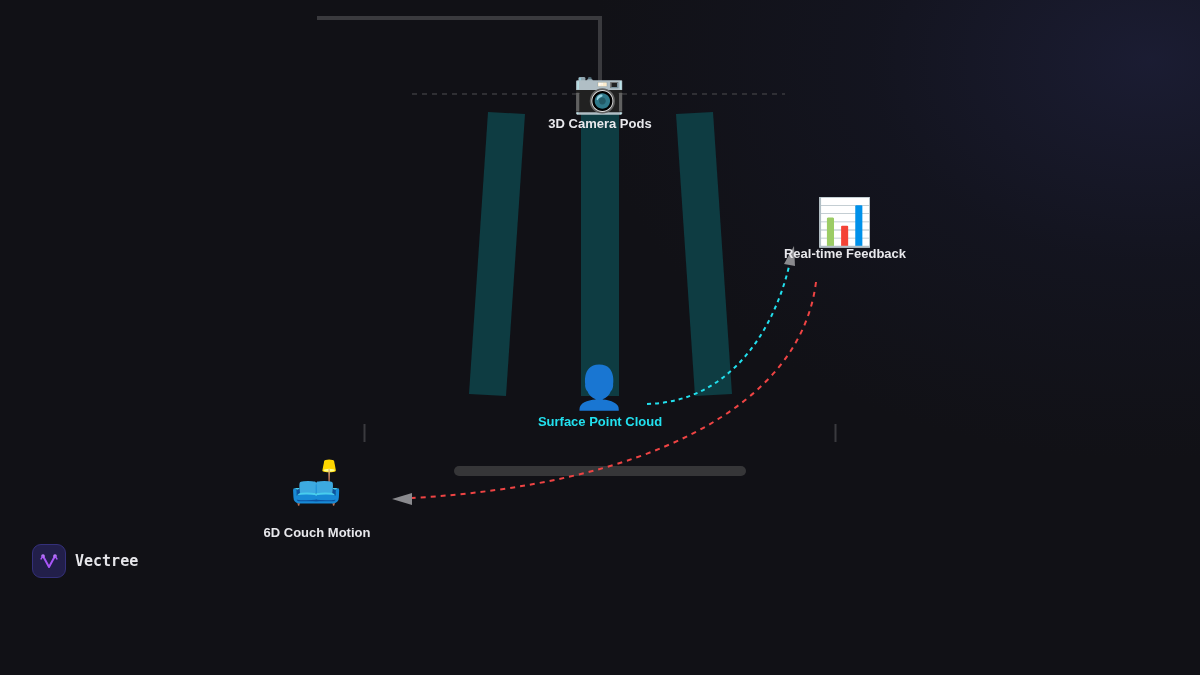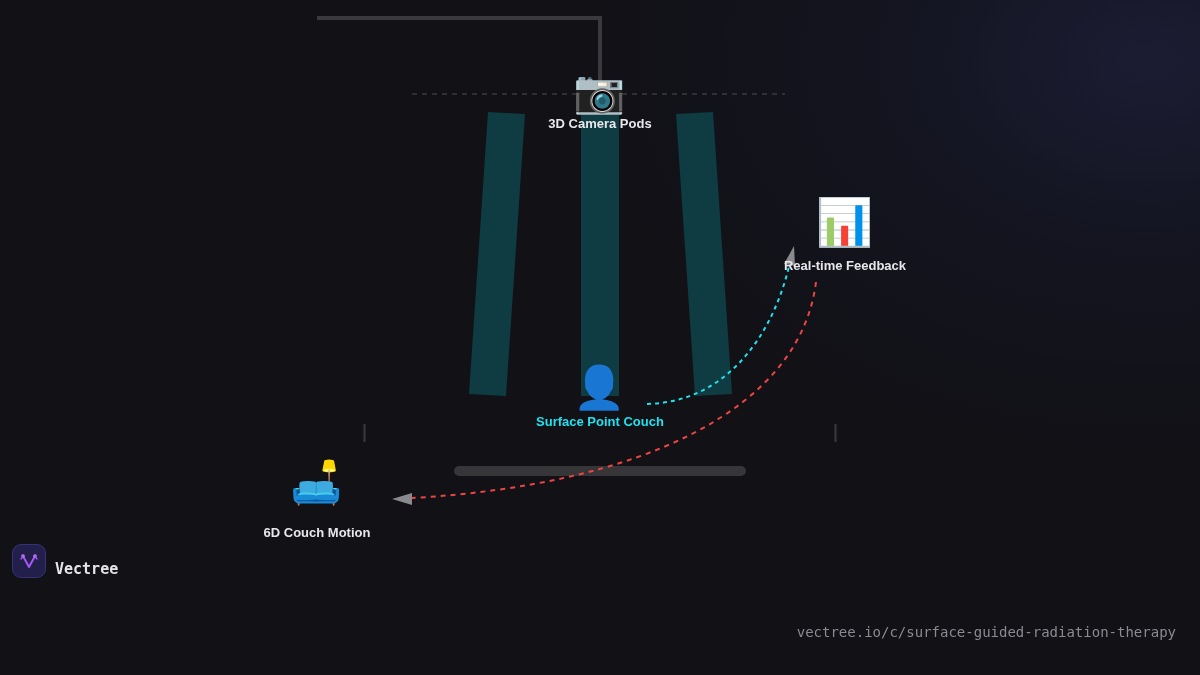--- a/index.html
+++ b/index.html
@@ -26,22 +26,22 @@
     }
     .node .label {
       font-family: "Liberation Sans", sans-serif;
       font-weight: 700; font-size: 13px;
       color: #e8e8ec; white-space: nowrap;
       margin-top: 2px;
     }
     .node .label.cyan { color: #22e0ee; }
 
     .brand {
-      position: absolute; left: 12px; top: 544px;
-      display: flex; align-items: flex-end; gap: 9px;
+      position: absolute; left: 32px; top: 544px;
+      display: flex; align-items: center; gap: 9px;
     }
     .brand-logo {
       width: 34px; height: 34px; border-radius: 9px;
       background: #221f4a; border: 1px solid #34307a;
       display: flex; align-items: center; justify-content: center;
     }
     .brand-name {
       font-family: "DejaVu Sans Mono", monospace;
       font-weight: 700; font-size: 15px; color: #e6e6ea;
     }
@@ -85,40 +85,39 @@
     <polygon points="392,499 412,493 412,505" fill="#8a8a8e"></polygon>
   </svg>
 
   <div class="node" style="left:600px; top:70px;">
     <span class="emoji">📷</span>
     <span class="label">3D Camera Pods</span>
   </div>
 
   <div class="node" style="left:845px; top:198px;">
     <span class="emoji" style="font-size:46px; line-height:48px;">📊</span>
-    <span class="label" style="margin-top:12px;">Real-time Feedback</span>
+    <span class="label" style="margin-top:0;">Real-time Feedback</span>
   </div>
 
   <div class="node" style="left:600px; top:366px;">
     <span class="emoji">👤</span>
-    <span class="label cyan" style="margin-top:4px;">Surface Point Couch</span>
+    <span class="label cyan" style="margin-top:4px;">Surface Point Cloud</span>
   </div>
 
   <div class="node" style="left:317px; top:461px;">
     <span class="emoji">🛋️</span>
     <span class="label" style="margin-top:20px;">6D Couch Motion</span>
   </div>
 
   <div class="brand">
     <div class="brand-logo">
       <svg width="20" height="20" viewBox="0 0 20 20">
         <path d="M4 5 L10 16 L16 5" fill="none" stroke="#a855f7" stroke-width="2" stroke-linecap="round" stroke-linejoin="round"></path>
         <circle cx="4" cy="5" r="1.8" fill="#c084fc"></circle>
         <circle cx="16" cy="5" r="1.8" fill="#c084fc"></circle>
         <path d="M4 5 L2 8 M16 5 L18 8" stroke="#a855f7" stroke-width="1.4" stroke-linecap="round"></path>
       </svg>
     </div>
     <span class="brand-name">Vectree</span>
   </div>
 
 
-  <div class="url">vectree.io/c/surface-guided-radiation-therapy</div>
 </div>
 
 </body></html>

